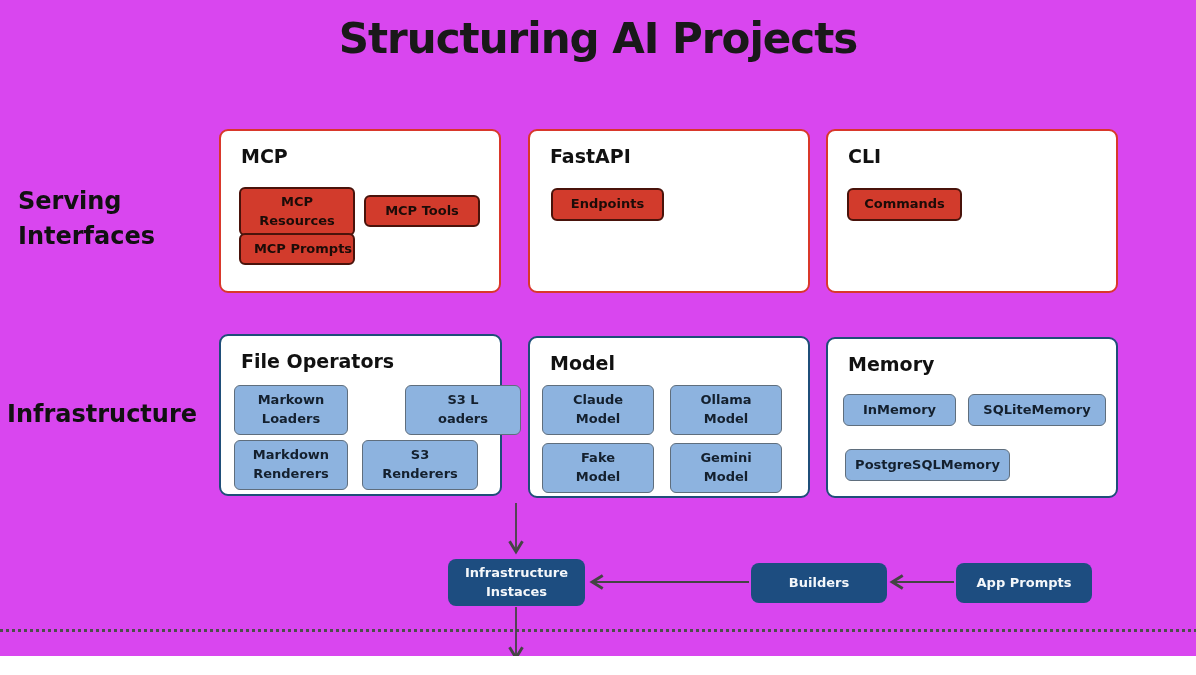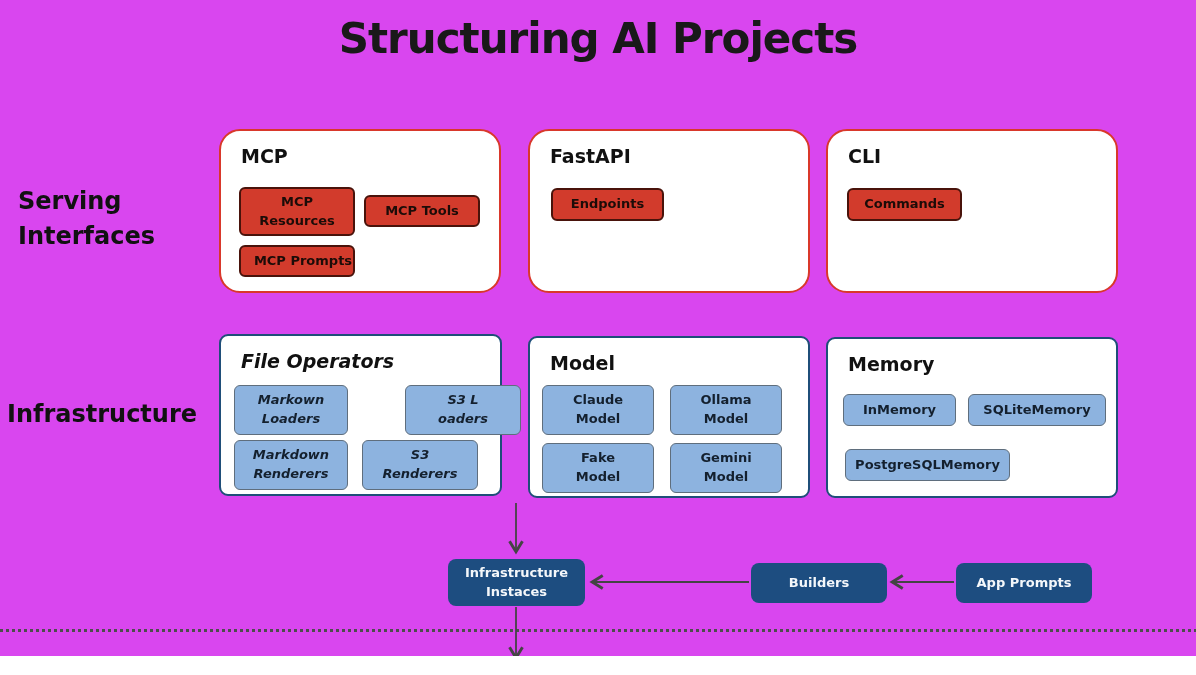--- a/index.html
+++ b/index.html
@@ -33,21 +33,21 @@
   }
   .row-label.serving { left: 18px; top: 184px; width: 150px; line-height: 1.45; }
   .row-label.infra   { left: 102px; top: 400px; transform: translateX(-50%); white-space: nowrap; }
 
   .group-box {
     position: absolute;
     background: #ffffff;
     border-radius: 9px;
     border: 2px solid;
   }
-  .group-box.red  { border-color: #d9382b; border-radius: 21px; }
+  .group-box.red  { border-color: #d9382b; }
   .group-box.blue { border-color: #1f4e79; }
 
   .group-title {
     position: absolute;
     left: 20px; top: 14px;
     font-size: 19px;
     font-weight: 700;
     color: #111111;
   }
 
@@ -120,34 +120,34 @@
 
   <div class="title">Structuring AI Projects</div>
 
   <div class="row-label serving">Serving Interfaces</div>
   <div class="row-label infra">Infrastructure</div>
 
   <div class="group-box red" style="left:219px; top:129px; width:282px; height:164px;">
     <div class="group-title">MCP</div>
     <div class="chip red" style="left:18px; top:56px; width:116px; height:49px;">MCP Resources</div>
     <div class="chip red one-line" style="left:143px; top:64px; width:116px; height:32px;">MCP Tools</div>
-    <div class="chip red one-line" style="left:18px; top:114px; width:116px; height:32px;padding-left:18px;">MCP Prompts</div>
+    <div class="chip red one-line" style="left:18px; top:102px; width:116px; height:32px;padding-left:18px;">MCP Prompts</div>
   </div>
 
   <div class="group-box red" style="left:528px; top:129px; width:282px; height:164px;">
     <div class="group-title">FastAPI</div>
     <div class="chip red one-line" style="left:21px; top:57px; width:113px; height:33px;">Endpoints</div>
   </div>
 
   <div class="group-box red" style="left:826px; top:129px; width:292px; height:164px;">
     <div class="group-title">CLI</div>
     <div class="chip red one-line" style="left:19px; top:57px; width:115px; height:33px;">Commands</div>
   </div>
 
-  <div class="group-box blue" style="left:219px; top:334px; width:283px; height:162px;font-style:italic;">
+  <div class="group-box blue" style="left:219px; top:334px; width:283px; height:162px;">
     <div class="group-title">File Operators</div>
     <div class="chip blue" style="left:13px; top:49px; width:114px; height:50px;">Markown Loaders</div>
     <div class="chip blue" style="left:141px; top:49px; width:116px; height:50px;margin-left:43px;">S3 L oaders</div>
     <div class="chip blue" style="left:13px; top:104px; width:114px; height:50px;">Markdown Renderers</div>
     <div class="chip blue" style="left:141px; top:104px; width:116px; height:50px;">S3 Renderers</div>
   </div>
 
   <div class="group-box blue" style="left:826px; top:337px; width:292px; height:161px;">
     <div class="group-title">Memory</div>
     <div class="chip blue one-line" style="left:15px; top:55px; width:113px; height:32px;">InMemory</div>

